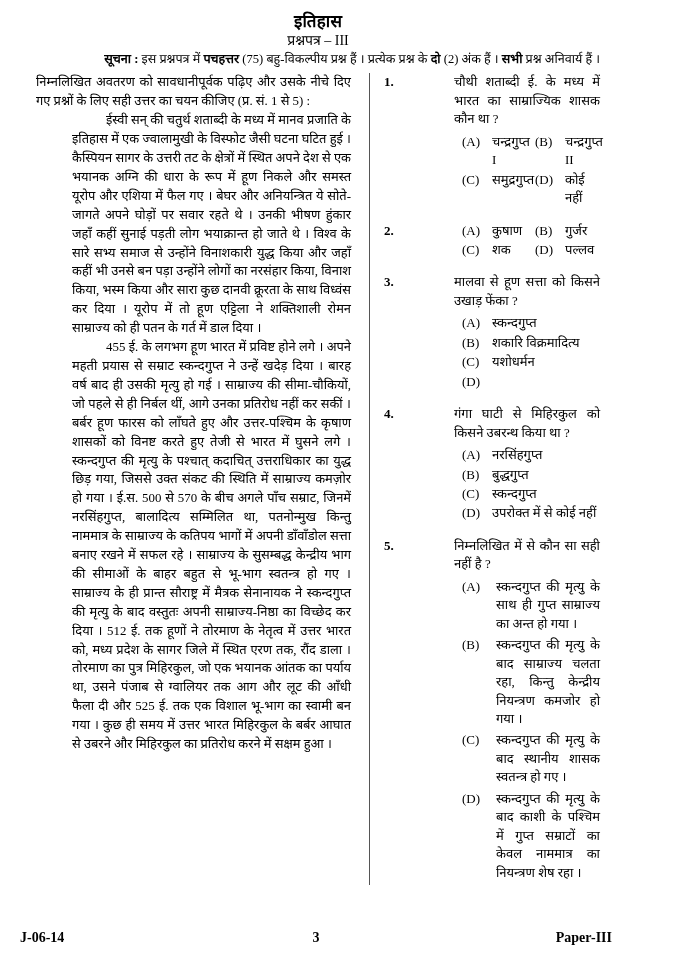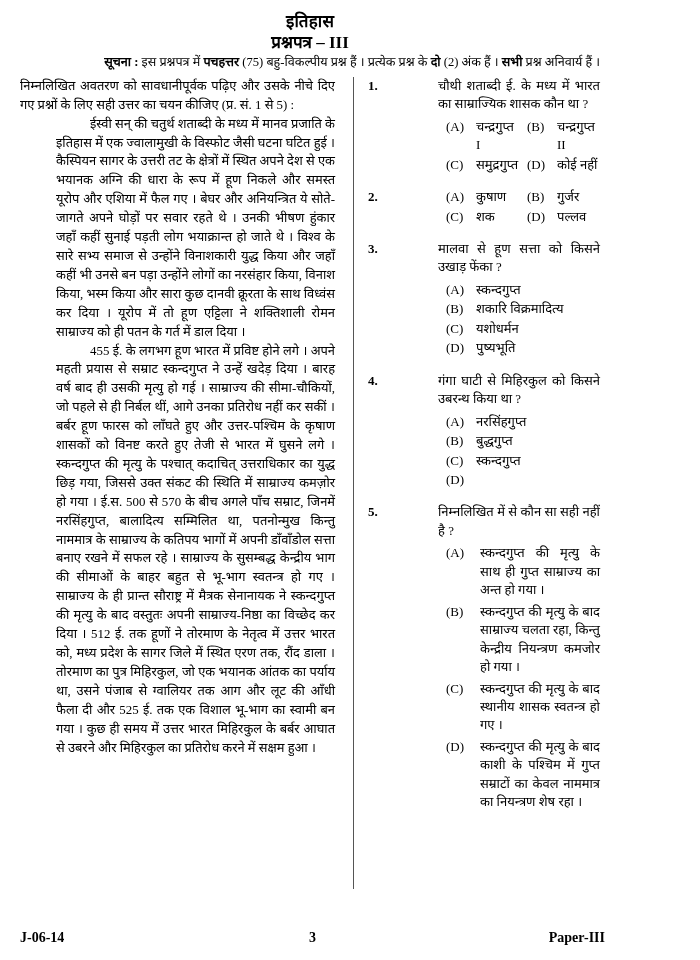--- a/index.html
+++ b/index.html
@@ -12,36 +12,36 @@
     height: 960px;
     font-family: "Liberation Serif", "DejaVu Serif", serif;
     color: #000000;
     position: relative;
     overflow: hidden;
   }
   .page {
     width: 620px;
     height: 960px;
     box-sizing: border-box;
-    padding: 10px 20px 0 20px;
+    padding: 10px 20px 0 36px;
     position: relative;
   }
   
   .doc-title {
     text-align: center;
     font-size: 17px;
     font-weight: bold;
     line-height: 1.15;
     margin: 2px 0 1px 0;
     letter-spacing: 0.2px;
   }
   .doc-subtitle {
     text-align: center;
-    font-size: 17px;
-    font-weight: bold;
+    font-size: 14px;
+    font-weight: normal;
     line-height: 1.15;
     margin: 0 0 3px 0;
   }
   .instruction {
     text-align: right;
     font-size: 12.6px;
     line-height: 1.25;
     margin: 0 0 6px 0;
     white-space: nowrap;
   }
@@ -123,21 +123,21 @@
     text-align: justify;
     text-justify: inter-word;
   }
   .opt.long { padding-left: 8px; margin-bottom: 3px; }
   .opt.long .opt-key { flex: 0 0 34px; width: 34px; }
 
   
   .footer {
     position: absolute;
     left: 20px;
-    right: 15px;
+    right: 8px;
     bottom: 14px;
     display: flex;
     align-items: center;
     font-size: 14px;
     font-weight: bold;
   }
   .footer .f-left { flex: 1; text-align: left; }
   .footer .f-center { flex: 0 0 60px; text-align: center; }
   .footer .f-right { flex: 1; text-align: right; }
 </style>
@@ -233,21 +233,20 @@
             <div class="opt">
               <span class="opt-key">(B)</span>
               <span class="opt-val">शकारि विक्रमादित्य</span>
             </div>
             <div class="opt">
               <span class="opt-key">(C)</span>
               <span class="opt-val">यशोधर्मन</span>
             </div>
             <div class="opt">
               <span class="opt-key">(D)</span>
-              <span class="opt-val">पुष्यभूति</span>
             </div>
           </div>
         </div>
       </div>
 
       <div class="q">
         <div class="q-num">4.</div>
         <div class="q-body">
           <p class="q-text">गंगा घाटी से मिहिरकुल को किसने उबरन्थ किया था ?</p>
           <div class="opts-list">
@@ -258,20 +257,21 @@
             <div class="opt">
               <span class="opt-key">(B)</span>
               <span class="opt-val">बुद्धगुप्त</span>
             </div>
             <div class="opt">
               <span class="opt-key">(C)</span>
               <span class="opt-val">स्कन्दगुप्त</span>
             </div>
             <div class="opt">
               <span class="opt-key">(D)</span>
+              <span class="opt-val">उपरोक्त में से कोई नहीं</span>
             </div>
           </div>
         </div>
       </div>
 
       <div class="q">
         <div class="q-num">5.</div>
         <div class="q-body">
           <p class="q-text">निम्नलिखित में से कौन सा सही नहीं है ?</p>
           <div class="opts-list">

